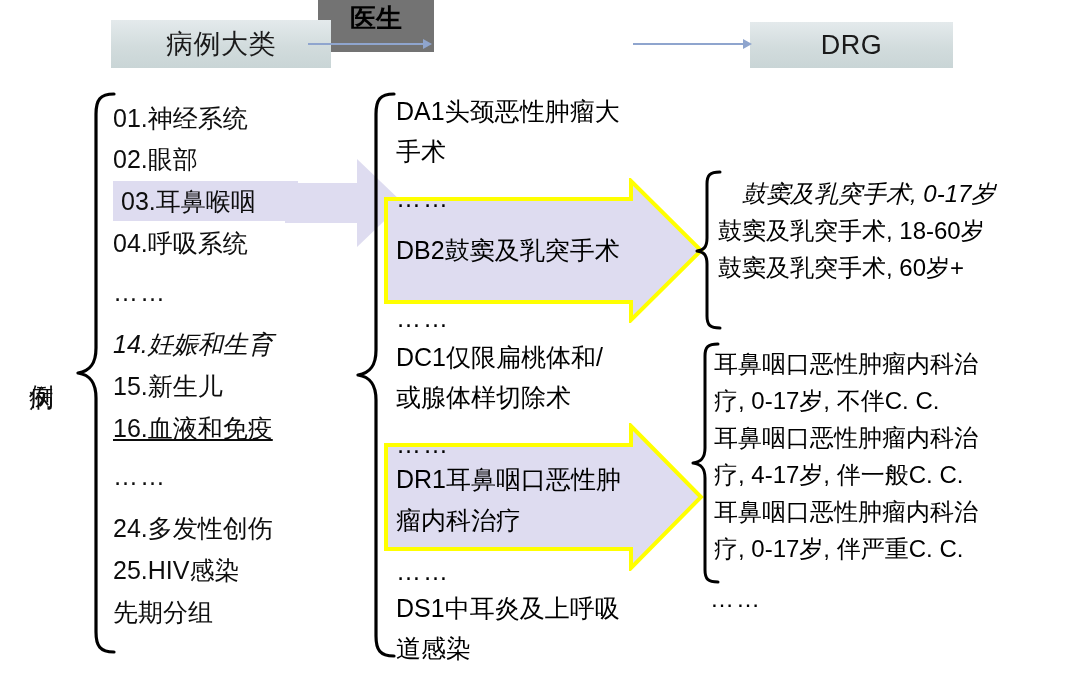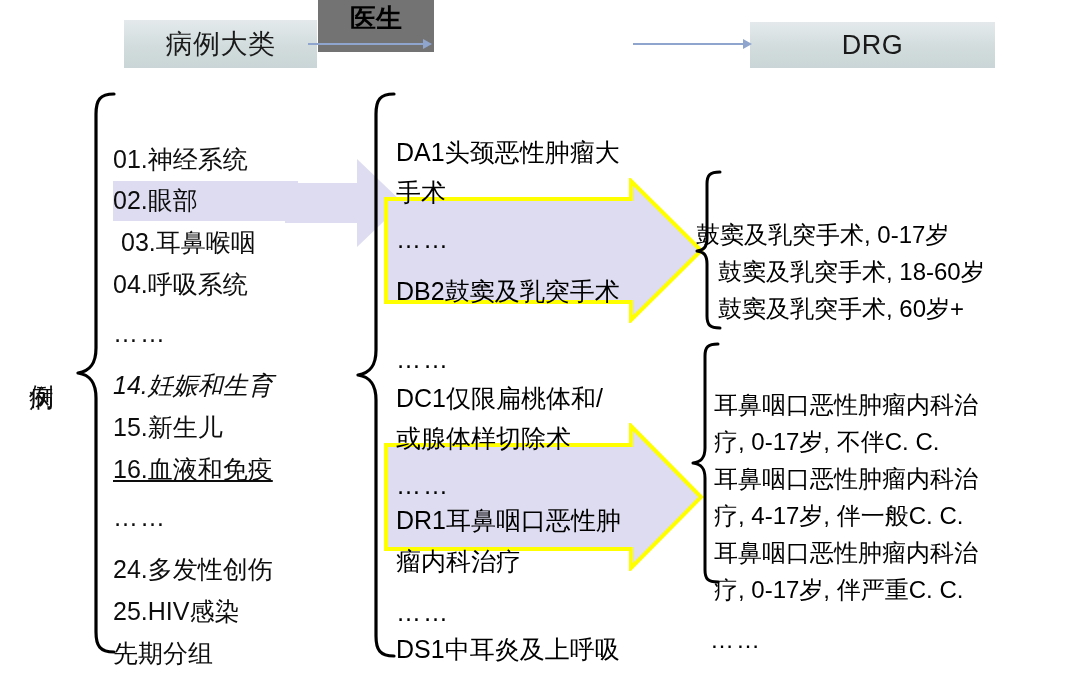--- a/index.html
+++ b/index.html
@@ -62,21 +62,21 @@
     line-height: 41px;
     color: #0d0d0d;
     white-space: pre-wrap;
   }
   .dots {
     letter-spacing: 2px;
   }
   .mid-text { font-size: 25px; line-height: 40px; }
   .right-text { font-size: 24px; line-height: 37px; }
 
-  .row { position: absolute; white-space: nowrap; margin-top: 41px; }
+  .row { position: absolute; white-space: nowrap; }
 
   
   .brace { position: absolute; }
 
   
   .blockarrow { position: absolute; }
 
   .hl-band {
     position: absolute;
     background: #dedcf0;
@@ -91,24 +91,24 @@
 </style>
 </head>
 <body>
 
 <div id="stage">
 
   <div class="hdr-label" style="left:318px; top:0px; width:116px; height:52px;">
     <span>医生</span>
   </div>
 
-  <div class="hdr-box" style="left:124px; top:20px; width:193px; height:48px;">
+  <div class="hdr-box" style="left:111px; top:20px; width:220px; height:48px;">
     <span>病例大类</span>
   </div>
-  <div class="hdr-box" style="left:750px; top:22px; width:245px; height:46px;text-align:right;">
+  <div class="hdr-box" style="left:750px; top:22px; width:203px; height:46px;text-align:right;">
     <span>DRG</span>
   </div>
 
   <div class="conn-line" style="left:308px; top:43px; width:116px;"></div>
   <div class="conn-head" style="left:423px; top:39px;"></div>
 
   <div class="conn-line" style="left:633px; top:43px; width:111px;"></div>
   <div class="conn-head" style="left:743px; top:39px;"></div>
 
   <div class="side-label" style="left:22px; top:337px; width:40px; text-align:center;">
@@ -220,21 +220,21 @@
 
   <svg class="brace" width="34" height="164" viewBox="0 0 34 164" style="left:694px; top:168px;">
     <path d="M26,4 C16,4 13,7 13,16 L13,70 C13,79 10,82 3,83 C10,84 13,87 13,96 L13,148 C13,157 16,160 26,160" fill="none" stroke="#000000" stroke-width="3" stroke-linecap="round" stroke-linejoin="round"></path>
   </svg>
 
   <svg class="brace" width="34" height="248" viewBox="0 0 34 248" style="left:690px; top:340px;">
     <path d="M28,4 C18,4 15,7 15,16 L15,108 C15,118 11,122 3,123 C11,124 15,128 15,138 L15,230 C15,239 18,242 28,242" fill="none" stroke="#000000" stroke-width="3" stroke-linecap="round" stroke-linejoin="round"></path>
   </svg>
 
   <div>
-    <div class="row right-text" style="left:696px; top:175px;">
+    <div class="row right-text" style="left:742px; top:175px;font-style:italic;">
       <span>鼓窦及乳突手术, 0-17岁</span>
     </div>
     <div class="row right-text" style="left:718px; top:212px;">
       <span>鼓窦及乳突手术, 18-60岁</span>
     </div>
     <div class="row right-text" style="left:718px; top:249px;">
       <span>鼓窦及乳突手术, 60岁+</span>
     </div>
   </div>
 

